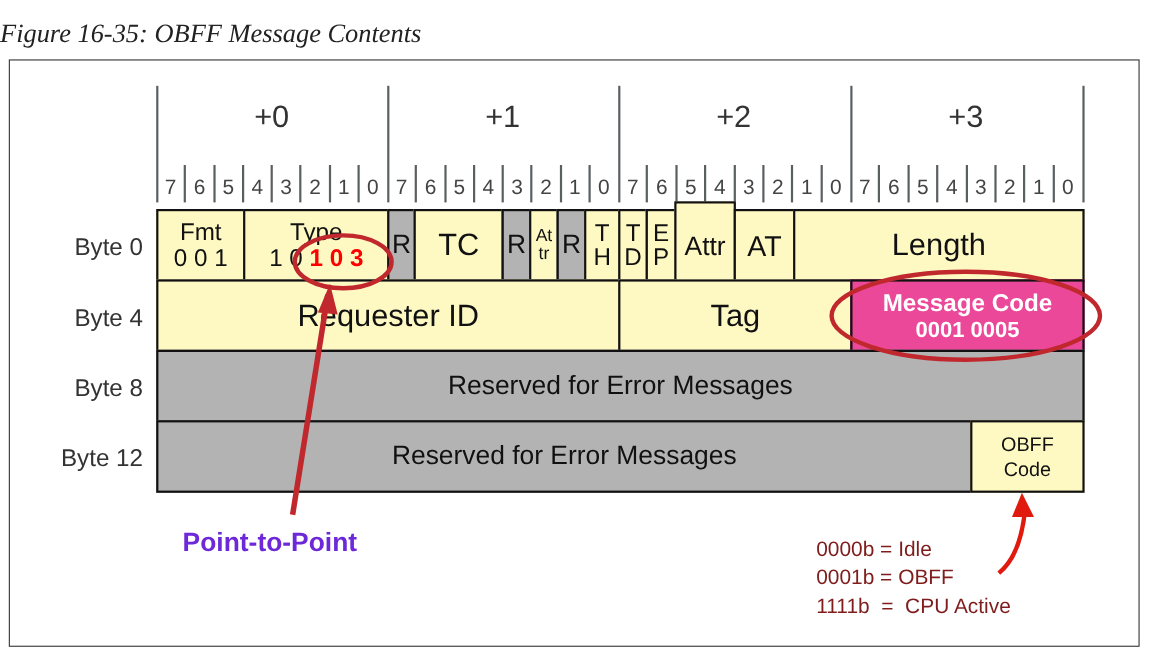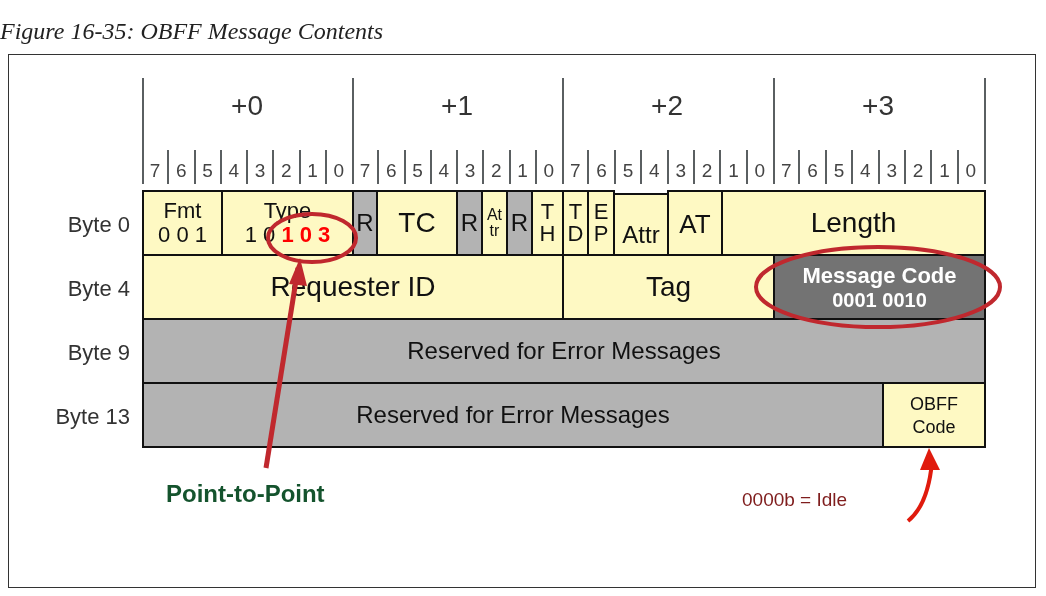--- a/index.html
+++ b/index.html
@@ -6,21 +6,21 @@
   body{width:1046px;height:596px;position:relative;overflow:hidden;font-family:"Liberation Sans",sans-serif;}
   .title{position:absolute;left:0;width:1046px;top:18px;text-align:left;font-family:"Liberation Serif",serif;font-style:italic;font-size:24px;color:#222;}
   .frame{position:absolute;left:8px;top:54px;width:1028px;height:534px;border:1.5px solid #333;box-sizing:border-box;}
   .abs{position:absolute;}
   .hdrline{position:absolute;width:2px;background:#5a5f61;}
   .byteh{position:absolute;font-size:28px;color:#333;text-align:center;width:210px;}
   .bitnum{position:absolute;font-size:19px;color:#444;width:26px;text-align:center;}
   .bitsep{position:absolute;width:2px;height:34px;background:#5a5f61;}
   .cell{position:absolute;box-sizing:border-box;border:2px solid #111;background:#fef9c3;display:flex;align-items:center;justify-content:center;text-align:center;color:#111;line-height:1.0;}
   .gray{background:#b3b3b3;}
-  .red{background:#737373;color:#fff;font-weight:bold;}
+  .red{background:#ec4899;color:#fff;font-weight:bold;}
   .rowlabel{position:absolute;left:30px;width:100px;text-align:right;font-size:22px;color:#333;}
   .ann{position:absolute;color:#7f1d1d;}
 </style>
 </head>
 <body>
 
 <div class="title">Figure 16-35: OBFF Message Contents</div>
 
 <div class="frame"></div>
 
@@ -93,22 +93,22 @@
     <div class="bitsep" style="left: 903.875px; top: 150px;"></div>
     <div class="bitnum" style="left: 905.062px; top: 160px;">2</div>
     <div class="bitsep" style="left: 930.25px; top: 150px;"></div>
     <div class="bitnum" style="left: 931.438px; top: 160px;">1</div>
     <div class="bitsep" style="left: 956.625px; top: 150px;"></div>
     <div class="bitnum" style="left: 957.812px; top: 160px;">0</div>
   </div>
 
 <div class="rowlabel" style="top:212px;">Byte 0</div>
 <div class="rowlabel" style="top:276px;">Byte 4</div>
-<div class="rowlabel" style="top:340px;">Byte 9</div>
-<div class="rowlabel" style="top:404px;">Byte 13</div>
+<div class="rowlabel" style="top:340px;">Byte 8</div>
+<div class="rowlabel" style="top:404px;">Byte 12</div>
 
 <div class="cell" style="left:142px;top:190px;width:81px;height:66px;flex-direction:column;font-size:22px;">
   <span>Fmt</span>
   <span style="margin-top:2px;">0 0 1</span>
 </div>
 <div class="cell" style="left:221px;top:190px;width:133px;height:66px;flex-direction:column;font-size:22px;">
   <span>Type</span>
   <span style="margin-top:2px;white-space:nowrap;"><span>1 0</span> <span style="color:#ff0000;font-weight:bold;">1 0 3</span></span>
 </div>
 <div class="cell gray" style="left:352px;top:190px;width:26px;height:66px;font-size:24px;">R</div>
@@ -121,44 +121,46 @@
     <span>H</span>
 </div>
 <div class="cell" style="left:562px;top:190px;width:27px;height:66px;flex-direction:column;font-size:22px;">
   <span>T</span>
     <span>D</span>
 </div>
 <div class="cell" style="left:587px;top:190px;width:28px;height:66px;flex-direction:column;font-size:22px;">
   <span>E</span>
     <span>P</span>
 </div>
-<div class="cell" style="left:613px;top:193px;width:56px;height:83px;font-size:24px;">Attr</div>
+<div class="cell" style="left:613px;top:183px;width:56px;height:83px;font-size:24px;">Attr</div>
 <div class="cell" style="left:667px;top:190px;width:56px;height:68px;font-size:26px;">AT</div>
 <div class="cell" style="left:721px;top:190px;width:265px;height:66px;font-size:28px;">Length</div>
 
 <div class="cell" style="left:142px;top:254px;width:422px;height:66px;font-size:28px;">Requester ID</div>
 <div class="cell" style="left:562px;top:254px;width:213px;height:66px;font-size:28px;">Tag</div>
 <div class="cell red" style="left:773px;top:254px;width:213px;height:66px;flex-direction:column;">
   <span style="font-size:22px;">Message Code</span>
-  <span style="font-size:20px;margin-top:3px;">0001 0010</span>
+  <span style="font-size:20px;margin-top:3px;">0001 0005</span>
 </div>
 
 <div class="cell gray" style="left:142px;top:318px;width:844px;height:66px;font-size:24px;">Reserved for Error Messages</div>
 
 <div class="cell gray" style="left:142px;top:382px;width:742px;height:66px;font-size:24px;">Reserved for Error Messages</div>
 <div class="cell" style="left:882px;top:382px;width:104px;height:66px;flex-direction:column;font-size:18px;">
   <span>OBFF</span>
   <span style="margin-top:5px;">Code</span>
 </div>
 
 <svg class="abs" style="left:0;top:0;" width="1046" height="596">
   <ellipse cx="312" cy="238" rx="44" ry="24" fill="none" stroke="#c0282e" stroke-width="4"></ellipse>
   <ellipse cx="878" cy="287" rx="122" ry="40" fill="none" stroke="#c0282e" stroke-width="4"></ellipse>
   <line x1="266" y1="468" x2="298" y2="268" stroke="#c0282e" stroke-width="5"></line>
   <polygon points="300,258 289,284 307,286" fill="#c0282e"></polygon>
   <path d="M 908 521 Q 928 505 932 462" fill="none" stroke="#e01b0d" stroke-width="4"></path>
   <polygon points="929,448 920,470 940,470" fill="#e01b0d"></polygon>
 </svg>
 
-<div class="ann" style="left:166px;top:480px;font-size:24px;font-weight:bold;color:#14532d;">Point-to-Point</div>
+<div class="ann" style="left:166px;top:480px;font-size:24px;font-weight:bold;color:#6d28d9;">Point-to-Point</div>
 <div class="ann" style="left:742px;top:487px;font-size:19px;line-height:26px;">
   <div>0000b = Idle</div>
+  <div>0001b = OBFF</div>
+  <div style="white-space:pre;">1111b  =  CPU Active</div>
 </div>
 
 </body></html>

